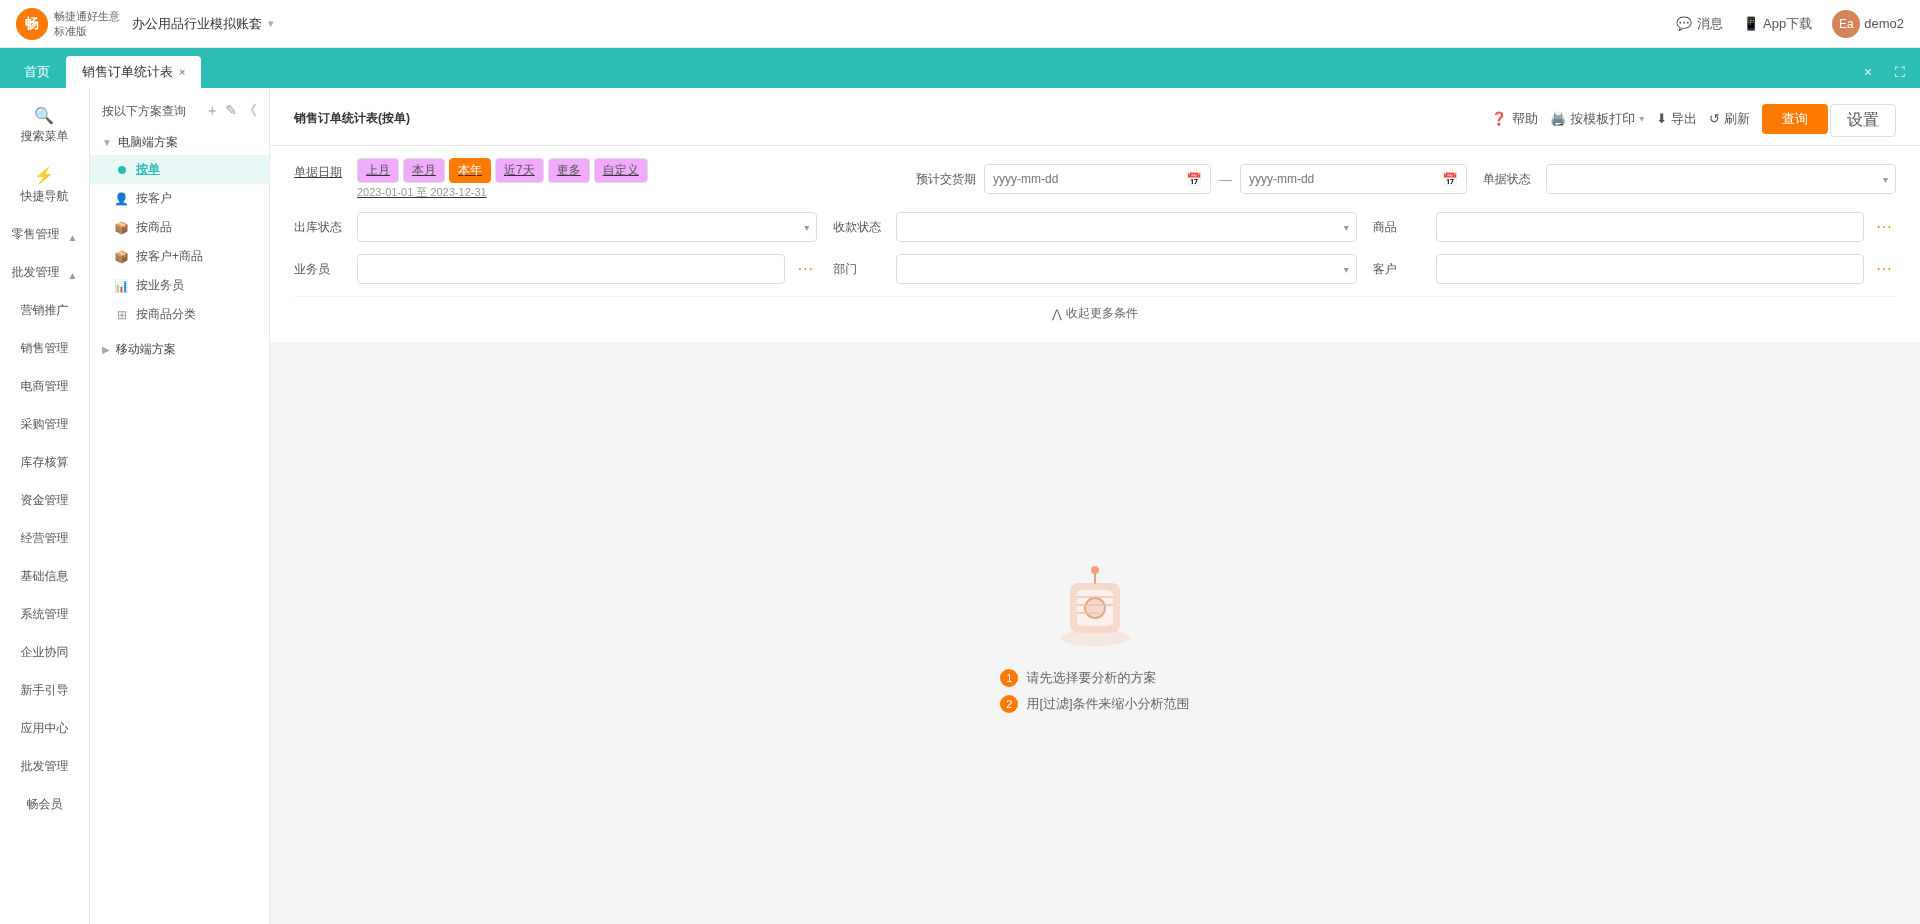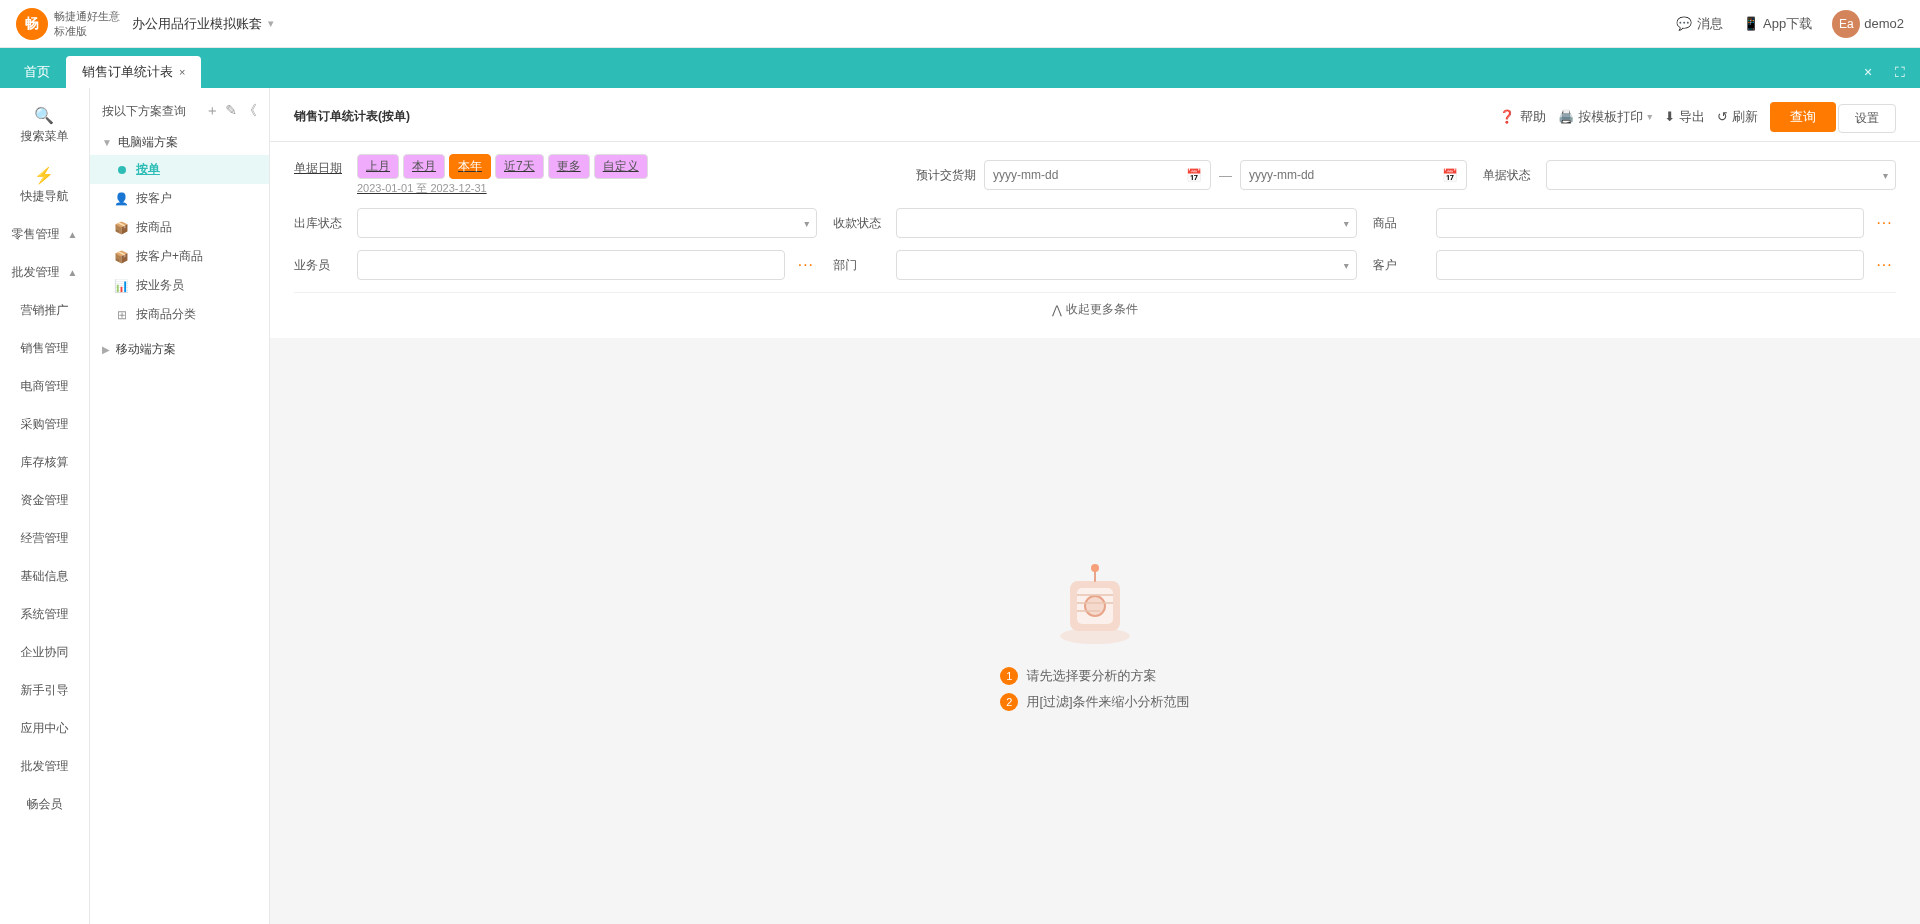--- a/index.html
+++ b/index.html
@@ -104,21 +104,21 @@
       overflow-y: auto;
     }
     .sidebar-item {
       display: flex; flex-direction: column; align-items: center;
       padding: 10px 4px;
       cursor: pointer;
       font-size: 12px; color: #555;
       border-bottom: 1px solid transparent;
     }
     .sidebar-item.has-arrow {
-      flex-direction: row; justify-content: center; gap: 8px;
+      flex-direction: row; justify-content: center; gap: 8px; align-items: flex-end;
     }
     .sidebar-icon {
       font-size: 16px; margin-bottom: 3px;
     }
     .arrow-down { font-size: 10px; color: #999; }
 
     
     .content {
       flex: 1;
       display: flex;
@@ -190,21 +190,21 @@
     }
     .header-action {
       display: flex; align-items: center; gap: 4px; cursor: pointer; color: #555;
     }
     .btn-query {
       background: #ff7a00; color: #fff; border: none;
       padding: 6px 20px; border-radius: 4px; cursor: pointer; font-size: 13px;
     }
     .btn-settings {
       background: #fff; color: #555; border: 1px solid #ddd;
-      padding: 5px 16px; border-radius: 4px; cursor: pointer; font-size: 12px;
+      padding: 5px 16px; border-radius: 4px; cursor: pointer; font-size: 16px;
       margin-top: 4px;
     }
 
     
     .filter-area {
       background: #fff;
       padding: 12px 24px;
       margin-bottom: 0;
     }
     .filter-row {

